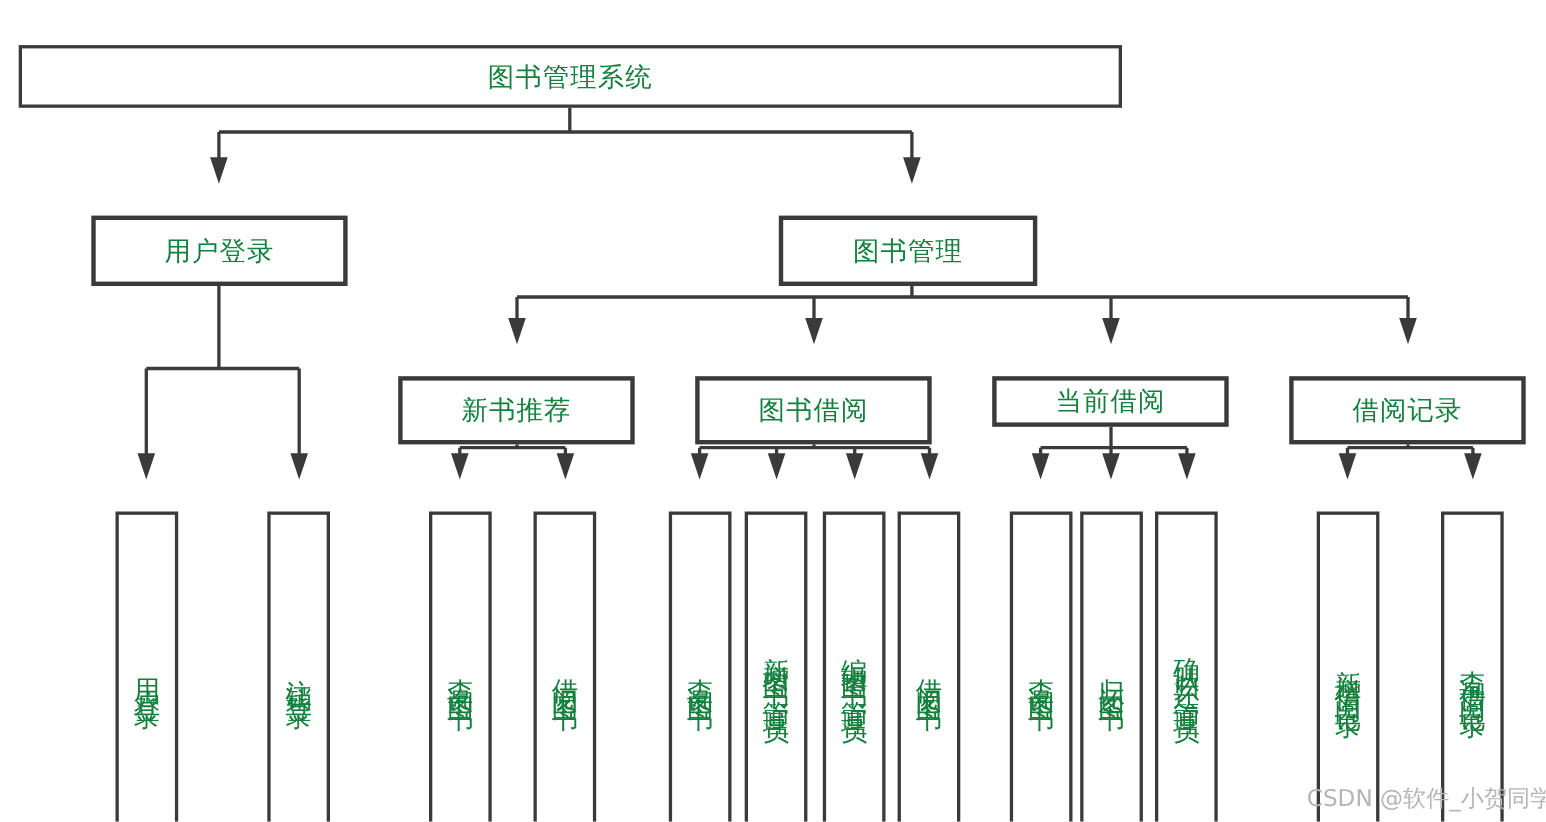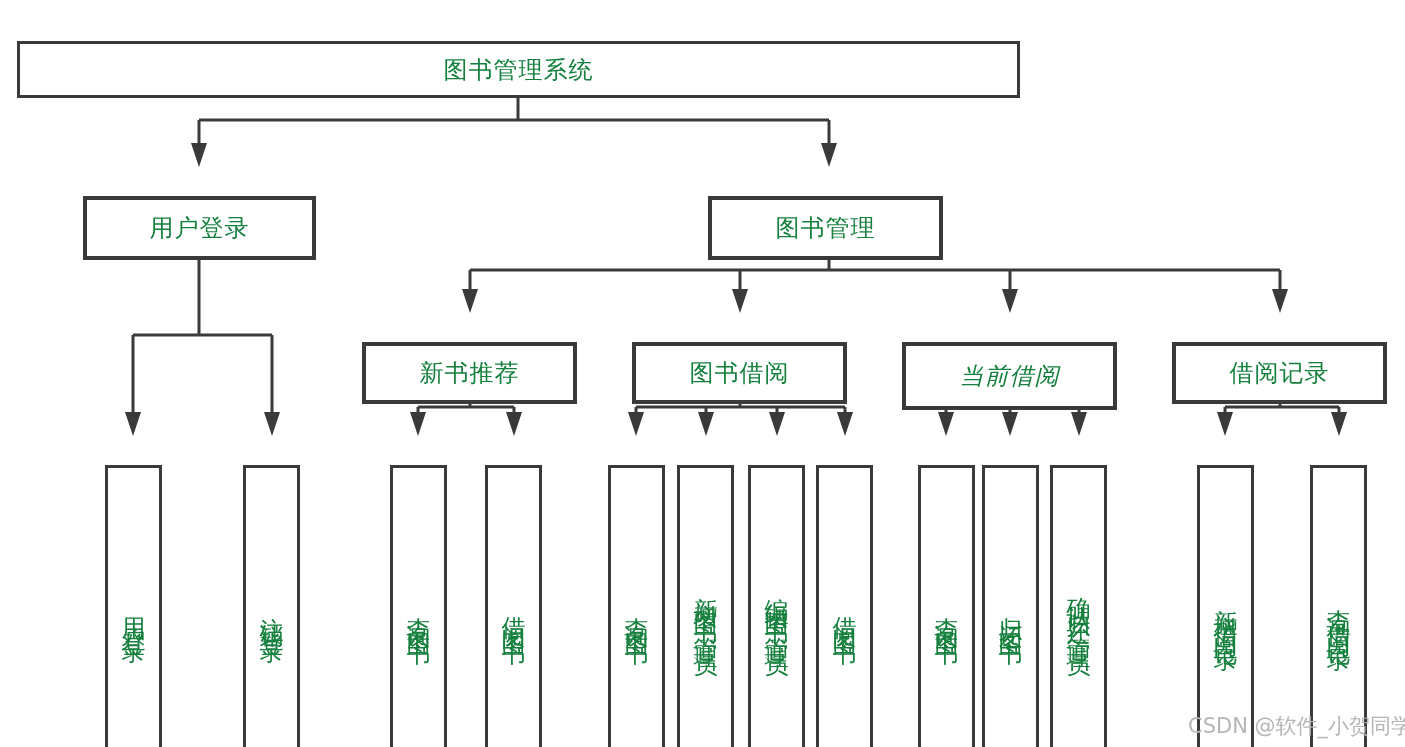--- a/index.html
+++ b/index.html
@@ -90,21 +90,21 @@
   <div class="node lvl2" style="left:708px;top:168px;width:235px;height:64px;">
     <span>图书管理</span>
   </div>
 
   <div class="node lvl3" style="left:362px;top:314px;width:215px;height:62px;">
     <span>新书推荐</span>
   </div>
   <div class="node lvl3" style="left:632px;top:314px;width:215px;height:62px;">
     <span>图书借阅</span>
   </div>
-  <div class="node lvl3" style="left:902px;top:314px;width:215px;height:68px;font-style:italic;">
+  <div class="node lvl3" style="left:902px;top:314px;width:215px;height:46px;">
     <span>当前借阅</span>
   </div>
   <div class="node lvl3" style="left:1172px;top:314px;width:215px;height:62px;">
     <span>借阅记录</span>
   </div>
 
   <div class="node leaf" style="left:105px;top:437px;width:57px;height:298px;">
     <span class="vtext">用户登录</span>
   </div>
   <div class="node leaf" style="left:243px;top:437px;width:57px;height:298px;">

